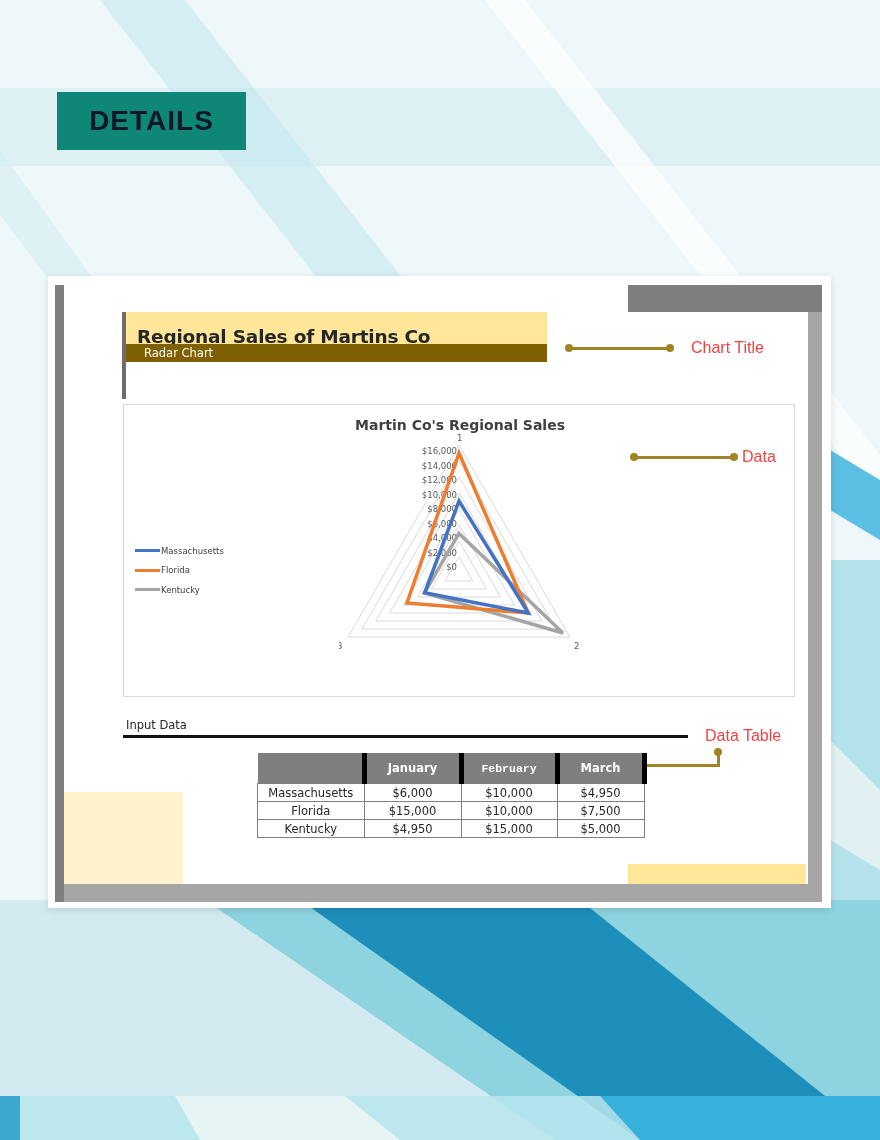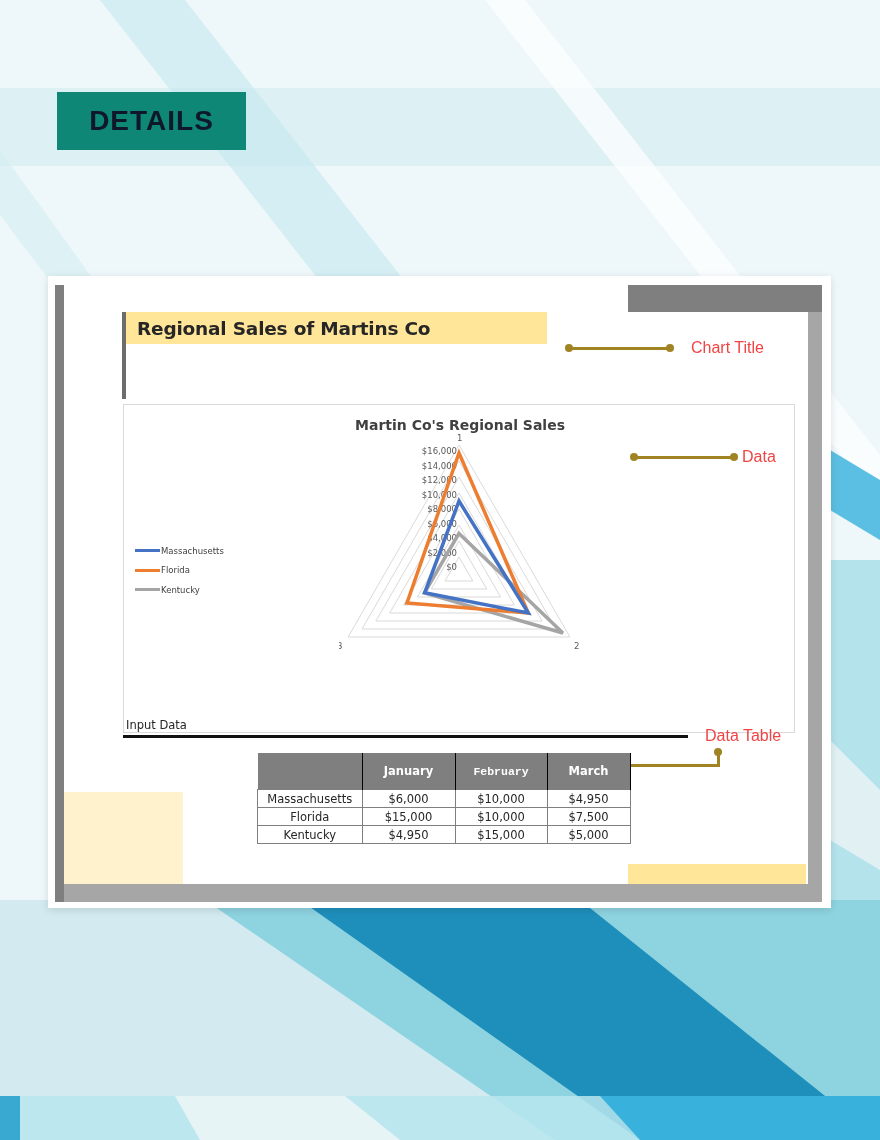--- a/index.html
+++ b/index.html
@@ -27,35 +27,35 @@
   .frame-left { position: absolute; left: 7px; top: 9px; width: 9px; height: 617px; background: #7f7f7f; }
   .frame-topleft { position: absolute; left: 7px; top: 9px; width: 580px; height: 9px; background: #7f7f7f; }
   .frame-right { position: absolute; left: 760px; top: 36px; width: 14px; height: 590px; background: #a6a6a6; }
   .frame-bottom { position: absolute; left: 7px; top: 608px; width: 767px; height: 18px; background: #a6a6a6; }
   .frame-bottom-left { position: absolute; left: 7px; top: 608px; width: 9px; height: 18px; background: #7f7f7f; }
   .deco-yellow-left { position: absolute; left: 16px; top: 516px; width: 119px; height: 92px; background: #fff2cc; }
   .deco-yellow-right { position: absolute; left: 580px; top: 588px; width: 178px; height: 20px; background: #ffe699; }
 
   .title-bar-left { position: absolute; left: 74px; top: 36px; width: 4px; height: 87px; background: #6d6d6d; }
   .title-band {
-    position: absolute; left: 78px; top: 36px; width: 421px; height: 32px; background: #ffe699;
+    position: absolute; left: 78px; top: 36px; width: 421px; height: 48px; background: #ffe699;
     display: flex; align-items: center; padding-left: 11px; box-sizing: border-box;
   }
   .title-text { font-family: "DejaVu Sans", sans-serif; font-weight: bold; font-size: 18.5px; color: #262626; letter-spacing: -0.2px; }
   .subtitle-band {
     position: absolute; left: 78px; top: 68px; width: 421px; height: 18px; background: #7f6000;
     display: flex; align-items: center; padding-left: 18px; box-sizing: border-box;
   }
   .subtitle-text { font-family: "DejaVu Sans", sans-serif; font-size: 11.5px; color: #ffffff; }
   .callout-line { position: absolute; height: 3px; background: #a08323; }
   .callout-dot { position: absolute; width: 8px; height: 8px; border-radius: 50%; background: #a08323; }
   .callout-label { position: absolute; font-family: "Liberation Sans", sans-serif; font-size: 16px; color: #ef4444; white-space: nowrap; }
 
   .chart-box {
-    position: absolute; left: 75px; top: 128px; width: 672px; height: 329px;
+    position: absolute; left: 75px; top: 128px; width: 672px; height: 293px;
     border: 1px solid #d9d9d9; box-sizing: border-box; background: #ffffff;
   }
   .chart-title {
     position: absolute; left: 0; width: 672px; top: 12px; text-align: center;
     font-family: "DejaVu Sans", sans-serif; font-weight: bold; font-size: 14px; color: #404040;
   }
   .legend { position: absolute; left: 11px; top: 136px; }
   .legend-item { display: flex; align-items: center; height: 19.5px; }
   .legend-swatch { width: 25px; height: 3px; margin-right: 1px; }
   .legend-label { font-family: "DejaVu Sans", sans-serif; font-size: 8.5px; color: #404040; }
@@ -63,22 +63,22 @@
   .axis-tick { font-family: "DejaVu Sans", sans-serif; font-size: 8.5px; fill: #595959; }
 
   .input-label { position: absolute; left: 78px; top: 442px; font-family: "DejaVu Sans", sans-serif; font-size: 11.5px; color: #262626; text-align: center; }
   .input-rule { position: absolute; left: 75px; top: 459px; width: 565px; height: 3px; background: #111111; }
 
   table.data-table {
     position: absolute; left: 209px; top: 477px; border-collapse: collapse;
     font-family: "DejaVu Sans", sans-serif; font-size: 11.5px; color: #262626;
   }
   table.data-table th {
-    background: #7f7f7f; color: #ffffff; font-weight: bold; height: 36px; padding: 0; text-align: center;
-    border-right: 1px solid #000000;
+    background: #7f7f7f; color: #ffffff; font-weight: bold; height: 30px; padding: 0; text-align: center;
+    border-right: 5px solid #000000;
   }
   table.data-table td {
     border: 1px solid #7f7f7f; height: 17px; padding: 0; text-align: center;
   }
   .col0 { width: 104px; } .col1 { width: 92px; } .col2 { width: 91px; font-family: Liberation Mono, monospace; } .col3 { width: 82px; }
 </style>
 </head>
 <body>
 
 <div class="bg">
@@ -111,20 +111,23 @@
   <div class="frame-right"></div>
   <div class="deco-yellow-left"></div>
   <div class="deco-yellow-right"></div>
   <div class="frame-bottom"></div>
   <div class="frame-bottom-left"></div>
 
   <div class="title-bar-left"></div>
   <div class="title-band">
     <span class="title-text">Regional Sales of Martins Co</span>
   </div>
+  <div class="subtitle-band">
+    <span class="subtitle-text">Radar Chart</span>
+  </div>
 
   <div>
     <div class="callout-line" style="left:521px; top:71px; width:102px;"></div>
     <div class="callout-dot" style="left:517px; top:68px;"></div>
     <div class="callout-dot" style="left:618px; top:68px;"></div>
     <div class="callout-label" style="left:643px; top:63px;">Chart Title</div>
   </div>
 
   <div class="chart-box">
     <div class="chart-title">Martin Co's Regional Sales</div>

